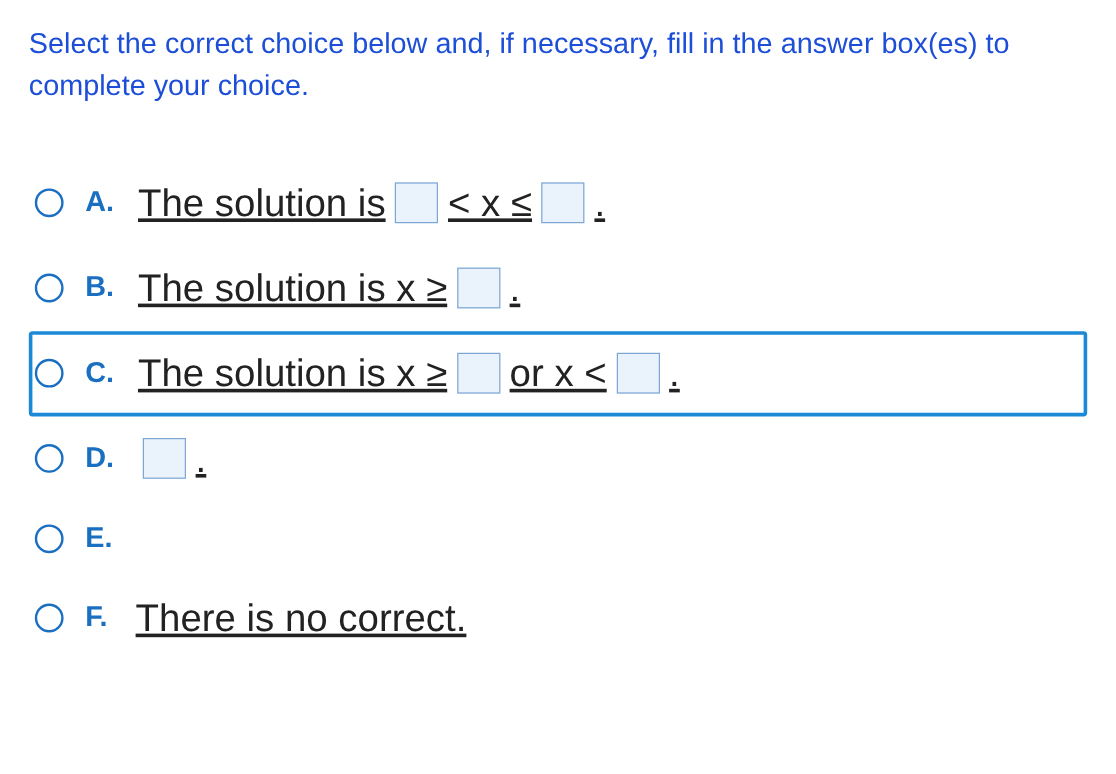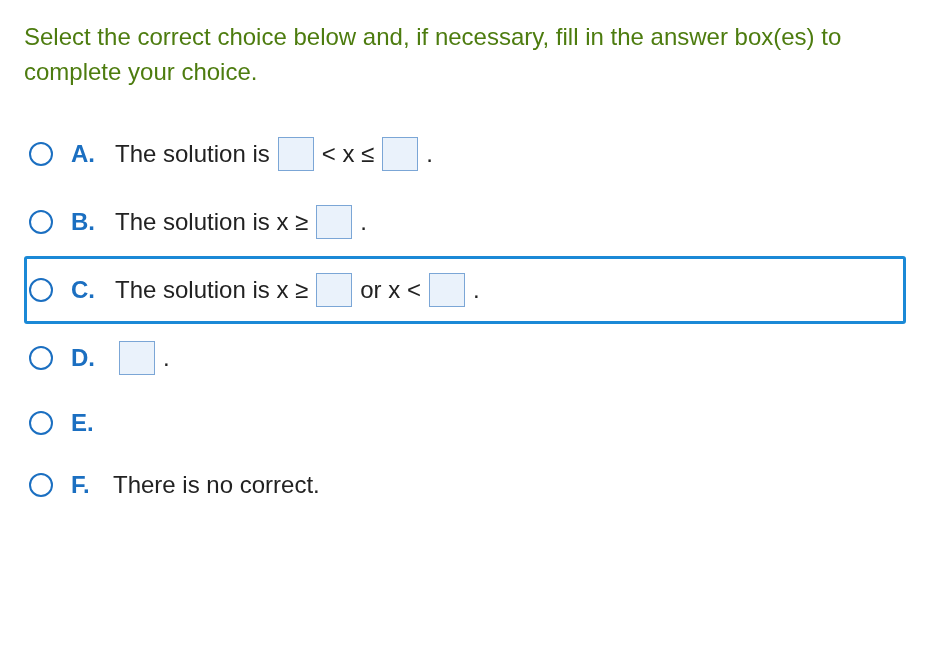--- a/index.html
+++ b/index.html
@@ -10,22 +10,22 @@
     body {
       font-family: Arial, Helvetica, sans-serif;
       background: #fff;
       padding: 20px 24px;
       font-size: 24px;
       color: #222;
       width: 930px;
     }
     .instruction {
       line-height: 1.45;
-      margin-bottom: 30px;
-      color: #4d7c0f;
+      margin-bottom: 44px;
+      color: #1d4ed8;
     }
     .choices {
       display: flex;
       flex-direction: column;
       gap: 0;
     }
     .choice-row {
       display: flex;
       align-items: center;
       padding: 14px 6px 14px 2px;
@@ -50,21 +50,22 @@
       font-weight: 700;
       color: #1b6fc1;
       min-width: 42px;
       font-size: 24px;
     }
     .choice-text {
       display: inline-flex;
       align-items: center;
       flex-wrap: wrap;
       color: #222;
-      font-size: 24px;
+      font-size: 32px;
+      text-decoration: underline;
     }
     .answer-box {
       display: inline-block;
       width: 36px;
       height: 34px;
       border: 1px solid #7ba6d6;
       background: #eaf2fb;
       margin: 0 6px;
       vertical-align: middle;
       font-size: 18px;

